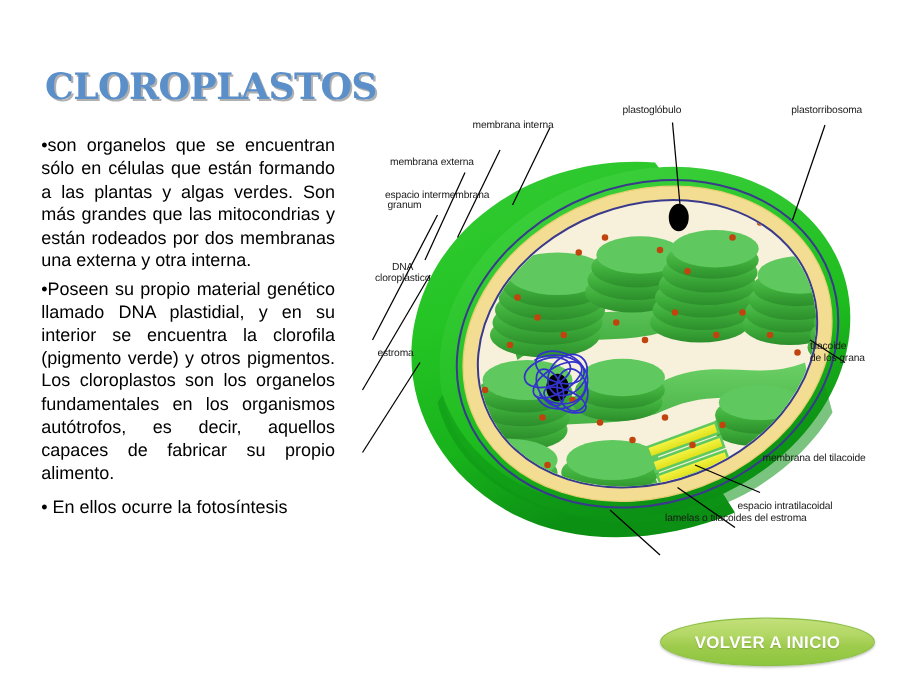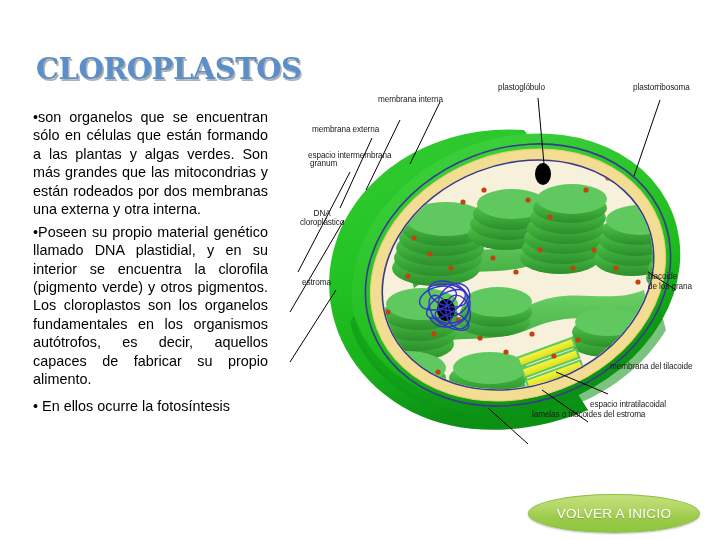--- a/index.html
+++ b/index.html
@@ -78,21 +78,21 @@
     border: 1px solid #8bbf45;
     box-shadow: 0 1px 2px rgba(0,0,0,0.25);
     display: flex;
     align-items: center;
     justify-content: center;
     cursor: pointer;
     user-select: none;
   }
   #back-button-label {
     color: #ffffff;
-    font-weight: normal;
+    font-weight: bold;
     font-size: 13.5px;
     letter-spacing: 0.3px;
     text-shadow: 0 1px 1px rgba(0,0,0,0.18);
   }
 </style>
 </head>
 <body>
 
 <div id="slide">
 

